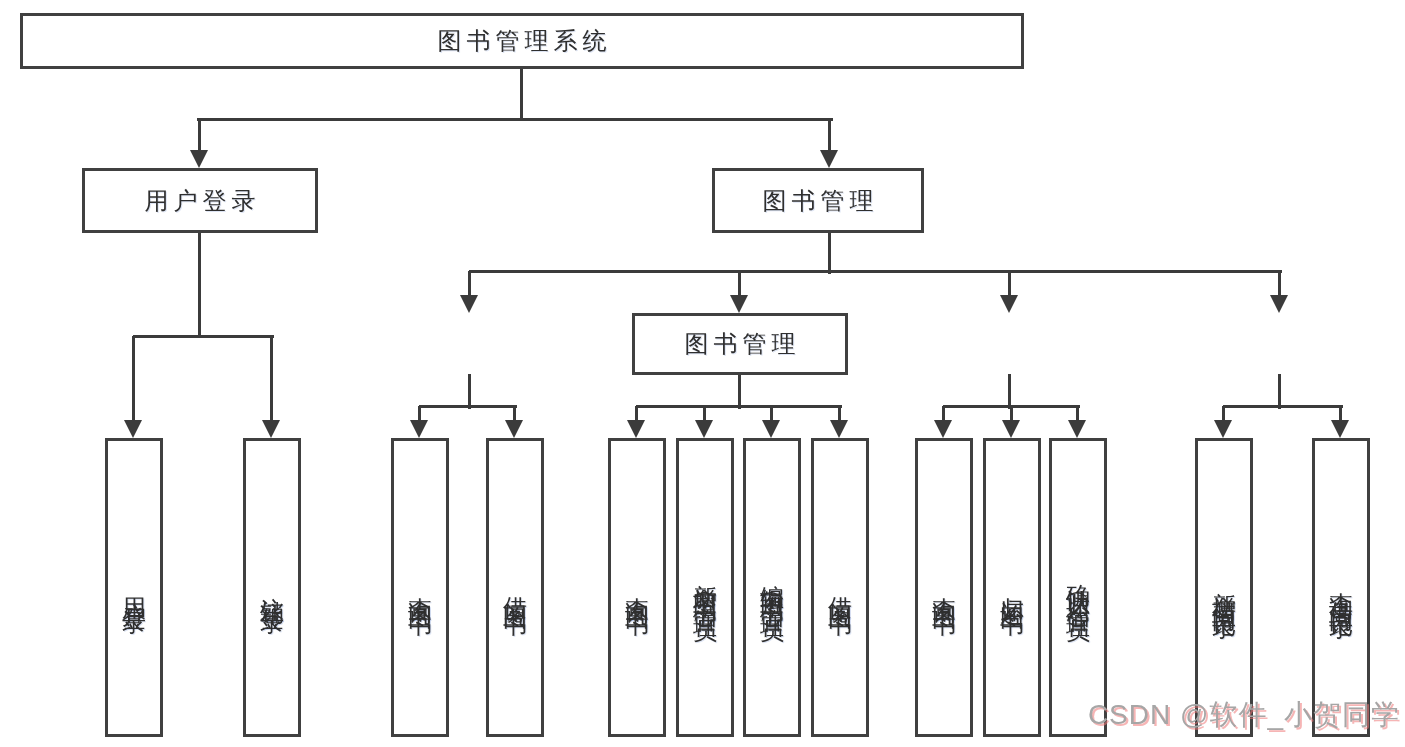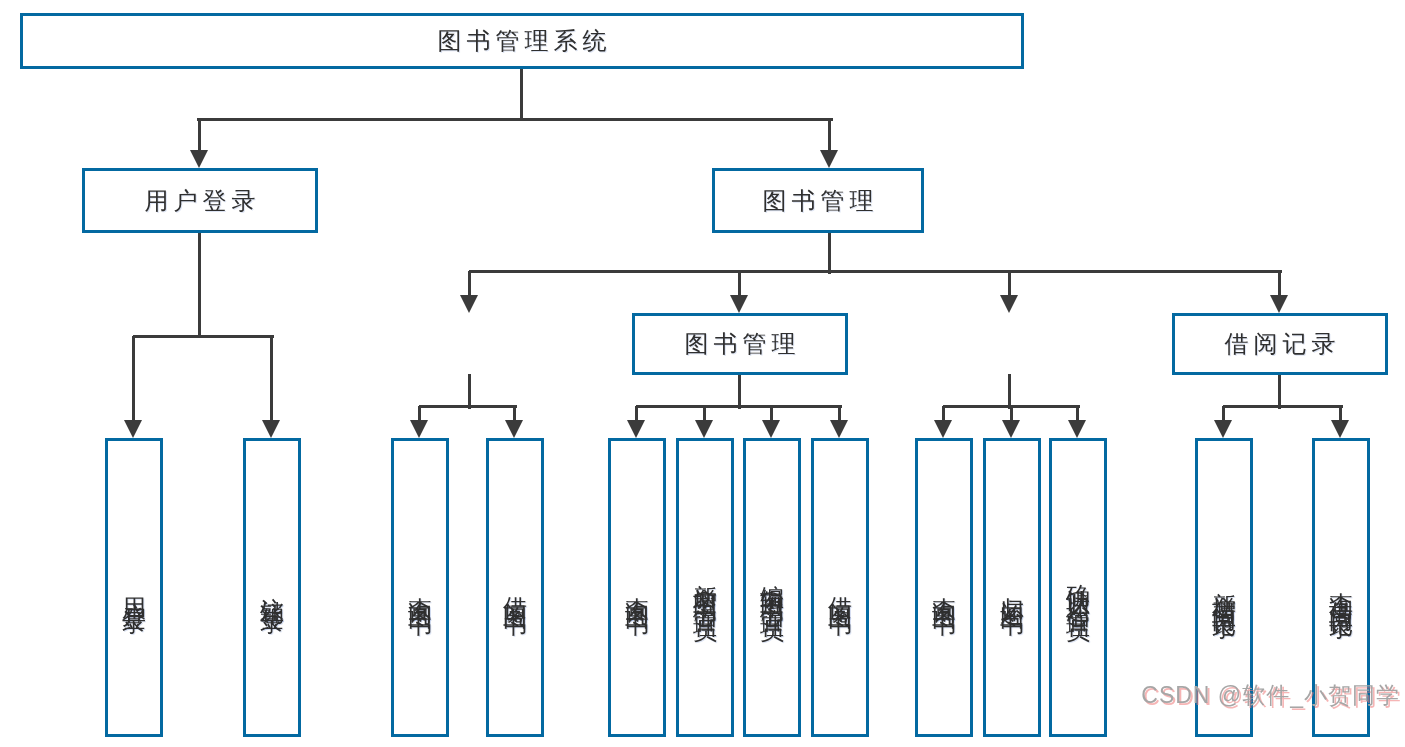--- a/index.html
+++ b/index.html
@@ -7,21 +7,21 @@
     position: relative;
     width: 1405px;
     height: 747px;
     background: #ffffff;
     font-family: "Liberation Sans", "DejaVu Sans", sans-serif;
     overflow: hidden;
   }
   .box {
     position: absolute;
     background: #ffffff;
-    border: 3px solid #0369a1;
+    border: 3px solid #404040;
     box-sizing: border-box;
     display: flex;
     align-items: center;
     justify-content: center;
     z-index: 2;
   }
   .hlabel {
     font-size: 24px;
     letter-spacing: 5px;
     color: #2f2f2f;
@@ -54,23 +54,23 @@
     position: absolute;
     width: 0;
     height: 0;
     border-left: 9px solid transparent;
     border-right: 9px solid transparent;
     border-top: 18px solid #3b3b3b;
     z-index: 1;
   }
   #watermark {
     position: absolute;
-    top: 680px;
+    top: 696px;
     right: 5px;
-    font-size: 23px;
+    font-size: 28px;
     letter-spacing: 1px;
     color: #a6a6a6;
     text-shadow: 2px 2px 0 rgba(238,120,120,0.55);
     z-index: 5;
     white-space: nowrap;
   }
 </style>
 </head>
 <body>
 
@@ -82,23 +82,20 @@
 
   <div class="box" style="left:82px; top:168px; width:236px; height:65px;">
     <span class="hlabel">用户登录</span>
   </div>
   <div class="box" style="left:712px; top:168px; width:212px; height:65px;">
     <span class="hlabel">图书管理</span>
   </div>
 
   <div class="box" style="left:632px; top:313px; width:216px; height:62px;">
     <span class="hlabel">图书管理</span>
-  </div>
-  <div class="box" style="left:1172px; top:313px; width:216px; height:62px;">
-    <span class="hlabel">借阅记录</span>
   </div>
 
   <div class="box" style="left:105px; top:438px; width:58px; height:299px;">
     <span class="vtext">用户登录</span>
   </div>
   <div class="box" style="left:243px; top:438px; width:58px; height:299px;">
     <span class="vtext">注销登录</span>
   </div>
 
   <div class="box" style="left:391px; top:438px; width:58px; height:299px;">

